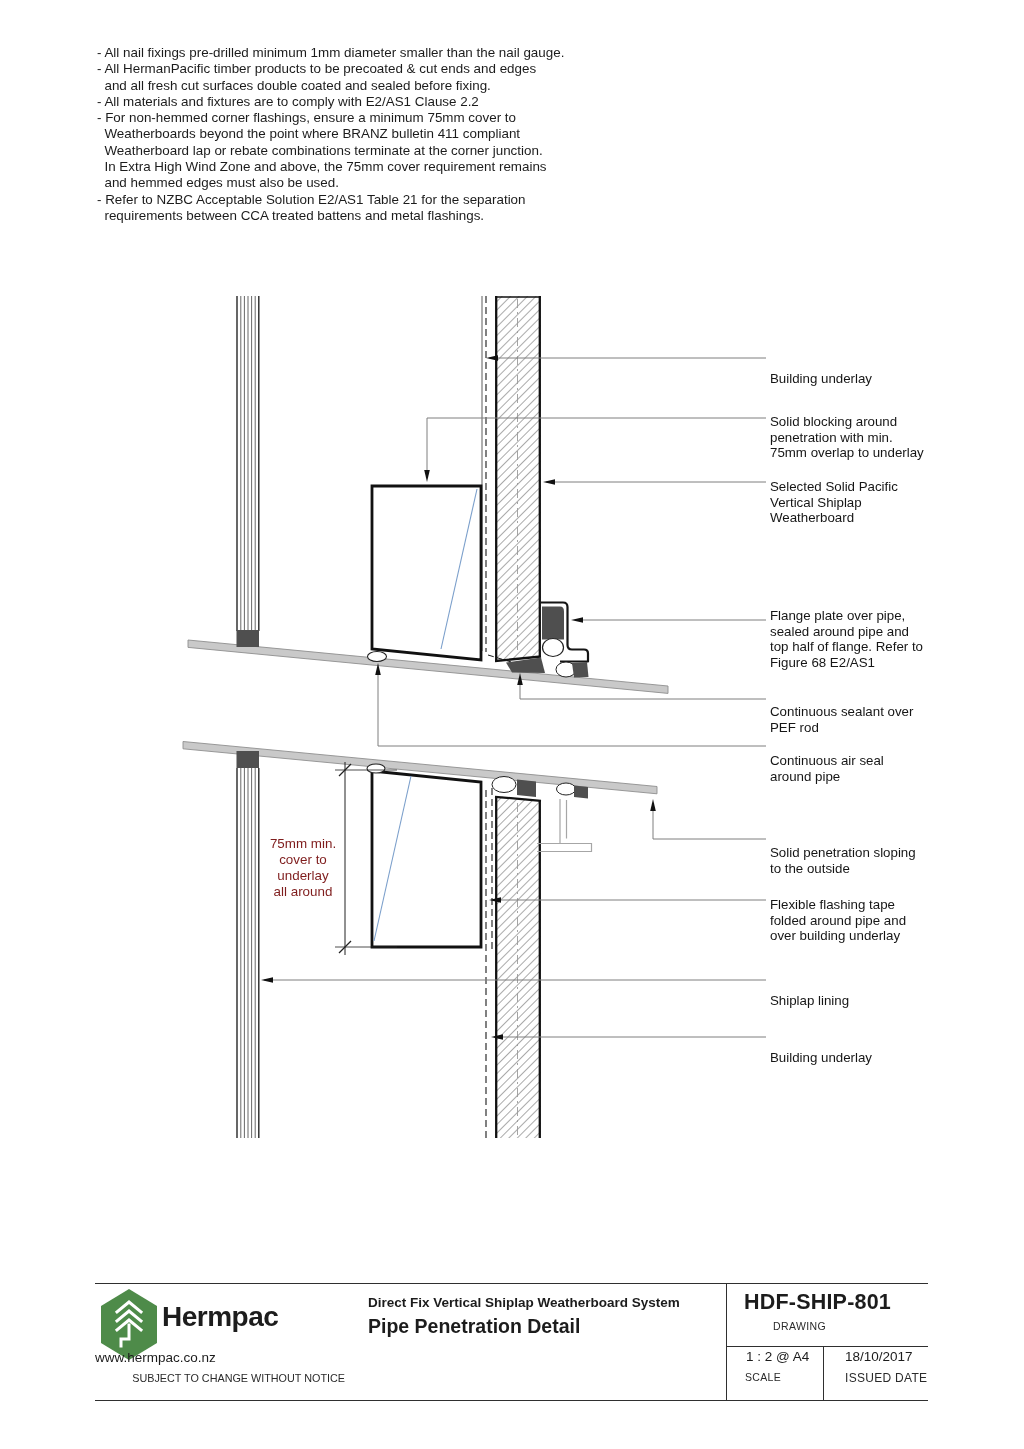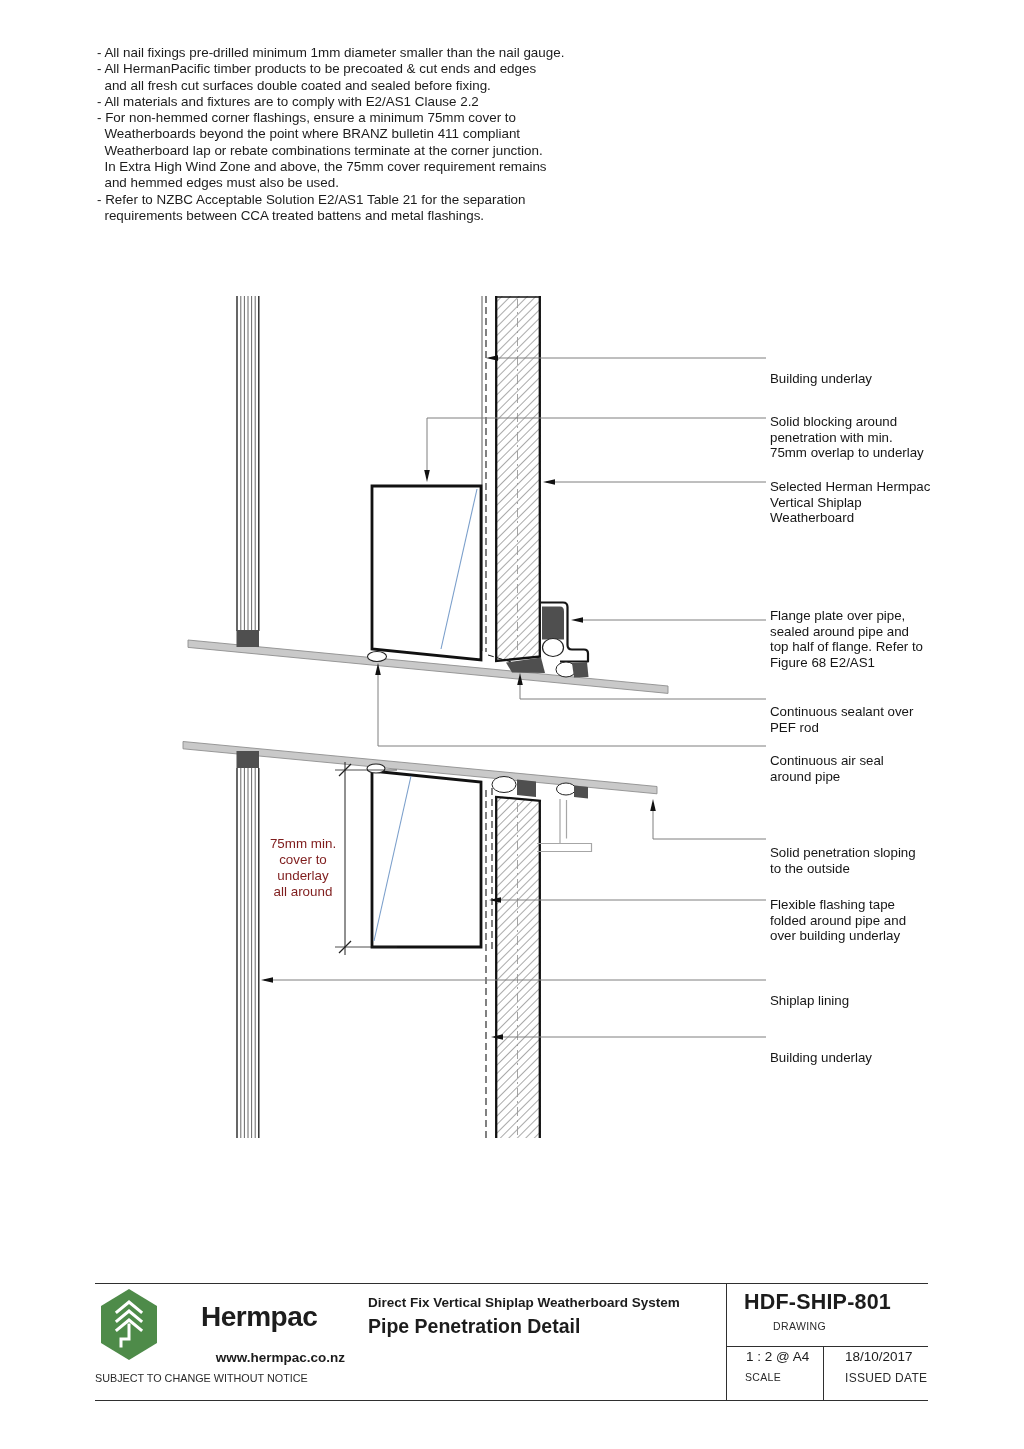--- a/index.html
+++ b/index.html
@@ -24,23 +24,23 @@
   #drawing-svg{left:0;top:0;}
   
   #titleblock{
     left:95px;top:1283px;width:833px;height:116px;
     border-top:1.4px solid #2f2f2f;border-bottom:1.4px solid #2f2f2f;
   }
   .tb-line{position:absolute;background:#2f2f2f;}
   #tb-vdiv1{left:631px;top:0;width:1.4px;height:116px;}
   #tb-hdiv{left:631px;top:62px;width:202px;height:1.4px;}
   #tb-vdiv2{left:728px;top:62px;width:1.4px;height:54px;}
-  #brand-text{left:67px;top:17px;font-size:28px;font-weight:bold;letter-spacing:-0.5px;color:#1d1d1d;margin-left:39px;}
-  #website{left:0;top:66px;width:250px;text-align:right;font-size:13.5px;font-weight:bold;}
-  #disclaimer{left:0;top:88px;width:250px;text-align:left;font-size:10.8px;color:#2a2a2a;}
+  #brand-text{left:67px;top:17px;font-size:28px;font-weight:bold;letter-spacing:-0.5px;color:#1d1d1d;}
+  #website{left:0;top:66px;width:250px;text-align:left;font-size:13.5px;font-weight:normal;}
+  #disclaimer{left:0;top:88px;width:250px;text-align:right;font-size:10.8px;color:#2a2a2a;}
   #system-title{left:273px;top:11px;font-size:13.5px;font-weight:bold;}
   #drawing-title{left:273px;top:31px;font-size:19.5px;font-weight:bold;}
   #drawing-number{left:649px;top:6px;font-size:21.5px;font-weight:bold;letter-spacing:0.2px;}
   #drawing-label{left:678px;top:36px;font-size:10.5px;letter-spacing:0.4px;color:#2a2a2a;}
   #scale-value{left:651px;top:65px;font-size:13.5px;}
   #scale-label{left:650px;top:87px;font-size:10.5px;letter-spacing:0.3px;color:#2a2a2a;}
   #date-value{left:750px;top:65px;font-size:13.5px;}
   #date-label{left:750px;top:87px;font-size:12px;letter-spacing:0.3px;color:#2a2a2a;}
 </style>
 </head>
@@ -208,21 +208,21 @@
     <polygon points="489,900 501,897.2 501,902.8"></polygon>
     <polygon points="261,980 273,977.2 273,982.8"></polygon>
     <polygon points="491,1037 503,1034.2 503,1039.8"></polygon>
   </g>
 </svg>
 
 <div class="abs callout" style="top:351px">Building underlay</div>
 <div class="abs callout" style="top:394px">Solid blocking around
 penetration with min.
 75mm overlap to underlay</div>
-<div class="abs callout" style="top:459px">Selected Herman Hermpac
+<div class="abs callout" style="top:459px">Selected Solid Pacific
 Vertical Shiplap
 Weatherboard</div>
 <div class="abs callout" style="top:588px">Flange plate over pipe,
 sealed around pipe and
 top half of flange. Refer to
 Figure 68 E2/AS1</div>
 <div class="abs callout" style="top:684px">Continuous sealant over
 PEF rod</div>
 <div class="abs callout" style="top:733px">Continuous air seal
 around pipe</div>

